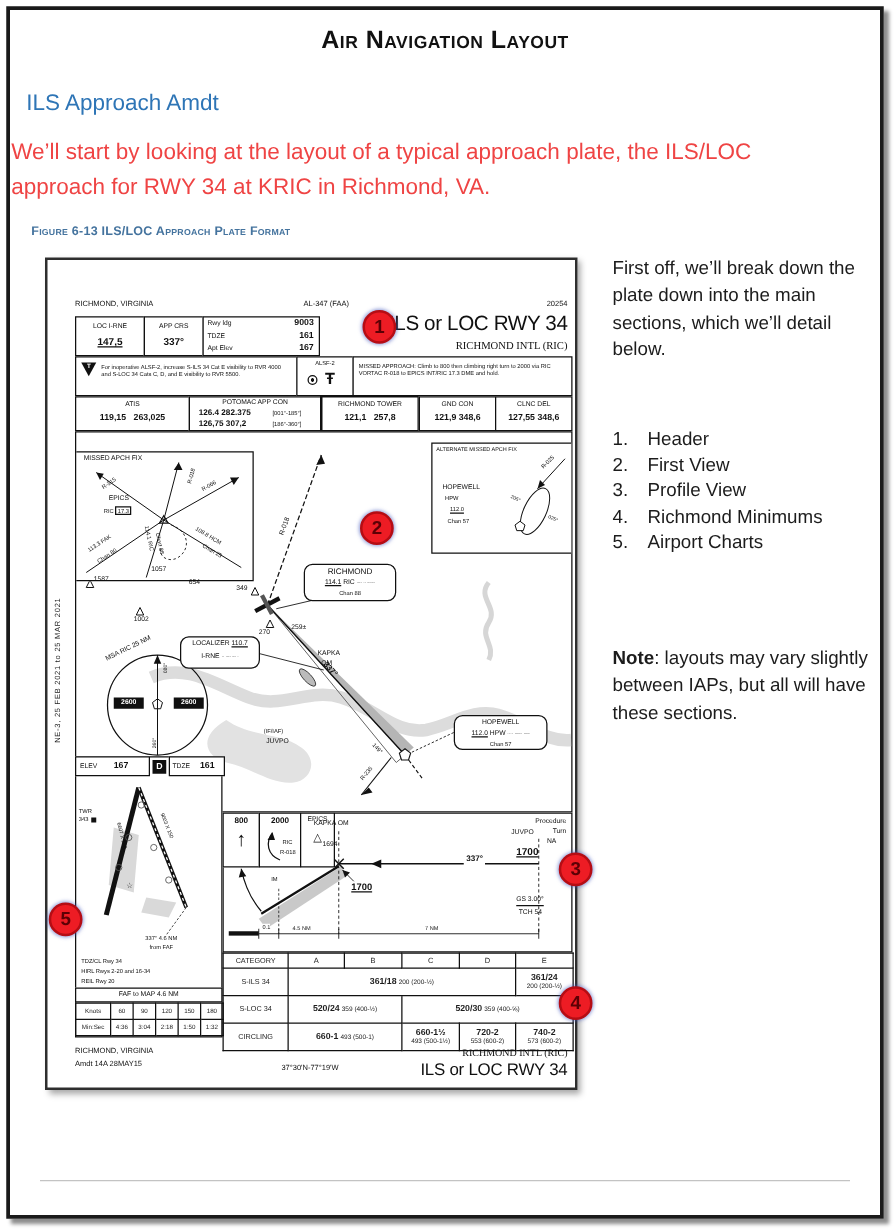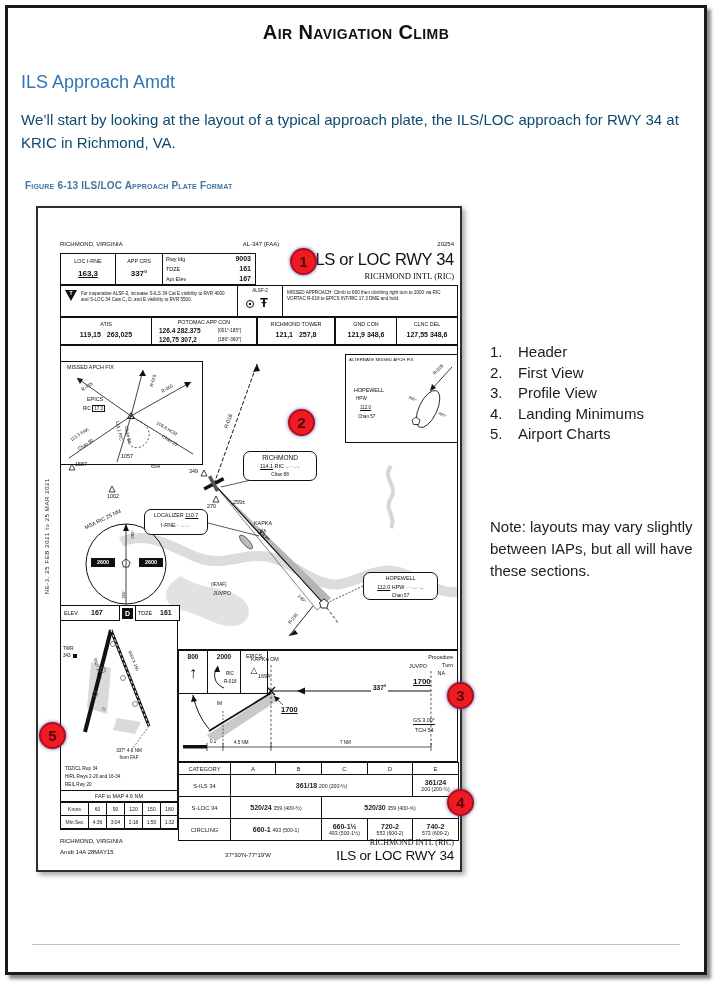--- a/index.html
+++ b/index.html
@@ -1,21 +1,21 @@
 <!DOCTYPE html>
 <html><head>
 <meta charset="utf-8">
 <style>
   *{margin:0;padding:0;box-sizing:border-box}
   html,body{width:715px;height:983px;background:#fff;font-family:"Liberation Sans",sans-serif;color:#1c1c1c;overflow:hidden}
   .page{position:absolute;left:5px;top:5px;width:702px;height:970px;border:3px solid #1a1a1a;background:#fff;box-shadow:4px 4px 3px rgba(0,0,0,.45)}
   .abs{position:absolute}
   .doc-title{position:absolute;top:13px;left:0;width:100%;text-align:center;font-variant:small-caps;font-weight:700;font-size:20px;letter-spacing:.4px;color:#111}
   .h1{position:absolute;left:13px;top:64px;font-size:18px;color:#2e75b6}
-  .intro{position:absolute;left:13px;top:100px;width:668px;font-size:15px;line-height:1.55;color:#0c4a6e}
+  .intro{position:absolute;left:1px;top:100px;width:668px;font-size:18px;line-height:1.55;color:#ef4444}
   .caption{position:absolute;left:17px;top:172px;font-variant:small-caps;font-size:10px;letter-spacing:.2px;color:#44739e;font-weight:600}
   .figure{position:absolute;left:28px;top:198px;width:426px;height:666px;border:2px solid #2e2e2e;background:#fff;box-shadow:3px 3px 5px rgba(0,0,0,.35);overflow:visible}
   .rc-para{position:absolute;left:482px;top:196px;width:220px;font-size:15px;line-height:1.45}
   .rc-list{position:absolute;left:482px;top:334px;width:220px;font-size:15px}
   .rc-list .li{display:flex;line-height:20.5px}
   .rc-list .num{width:28px}
   .rc-note{position:absolute;left:482px;top:508px;width:212px;font-size:15px;line-height:1.45}
   .footer-line{position:absolute;left:24px;right:24px;top:936px;border-top:1.5px solid #c3c3c3}
   .footer-pg{position:absolute;left:0;width:100%;top:944px;text-align:center;font-size:13px;color:#111}
   
@@ -36,37 +36,37 @@
   .mtable td{border:1px solid #101010;text-align:center;vertical-align:middle;padding:0;font-size:6px;overflow:hidden}
   .mtable .lbl{font-size:5.8px}
   .mm-big{font-size:7px;font-weight:bold}
   .mm-sm{font-size:5.2px}
 </style>
 </head>
 <body>
 
 <div class="page">
 
-  <div class="doc-title">Air Navigation Climb</div>
+  <div class="doc-title">Air Navigation Layout</div>
   <div class="h1">ILS Approach Amdt</div>
   <div class="intro">We’ll start by looking at the layout of a typical approach plate, the ILS/LOC approach for RWY 34 at KRIC in Richmond, VA.</div>
   <div class="caption">Figure 6-13 ILS/LOC Approach Plate Format</div>
 
   <div class="figure">
 
     <div class="vtext" style="left:6px;top:270px;transform:rotate(180deg)">NE-3, 25 FEB 2021 to 25 MAR 2021</div>
     <div class="vtext" style="left:409px;top:270px">NE-3, 25 FEB 2021 to 25 MAR 2021</div>
 
     <div class="pl" style="left:22px;top:33px">RICHMOND, VIRGINIA</div>
     <div class="pl c" style="left:180px;top:33px;width:86px">AL-347 (FAA)</div>
     <div class="pl r" style="right:6px;top:33px">20254</div>
 
     <div class="ibox" style="left:22px;top:45px;width:56px;height:32px">
       <div class="pl t55 c" style="left:0;top:4px;width:54px">LOC I-RNE</div>
-      <div class="pl t8 b u c" style="left:0;top:15px;width:54px">163,3</div>
+      <div class="pl t8 b u c" style="left:0;top:15px;width:54px">147,5</div>
     </div>
     <div class="ibox" style="left:77px;top:45px;width:48px;height:32px">
       <div class="pl t55 c" style="left:0;top:4px;width:46px">APP CRS</div>
       <div class="pl t8 b c" style="left:0;top:15px;width:46px">337°</div>
     </div>
     <div class="ibox" style="left:124px;top:45px;width:94px;height:32px">
       <div class="pl t55" style="left:3px;top:2px">Rwy ldg</div>
       <div class="pl t7 b r" style="right:4px;top:1px">9003</div>
       <div class="pl t55" style="left:3px;top:12px">TDZE</div>
       <div class="pl t7 b r" style="right:4px;top:11px">161</div>
@@ -412,38 +412,39 @@
     <div class="pl r serif" style="right:6px;top:630px;font-size:8px">RICHMOND INTL (RIC)</div>
     <div class="pl r" style="right:6px;top:640px;font-size:13.5px;letter-spacing:-.2px">ILS or LOC RWY 34</div>
 
     <div class="callout" style="left:252px;top:40px">1</div>
     <div class="callout" style="left:250px;top:201px">2</div>
     <div class="callout" style="left:409px;top:474px">3</div>
     <div class="callout" style="left:409px;top:581px">4</div>
     <div class="callout" style="left:1px;top:514px">5</div>
   </div>
 
+  <div class="rc-para">First off, we’ll break down the plate down into the main sections, which we’ll detail below.</div>
   <div class="rc-list">
     <div class="li">
         <span class="num">1.</span>
         <span>Header</span>
       </div>
     <div class="li">
         <span class="num">2.</span>
         <span>First View</span>
       </div>
     <div class="li">
         <span class="num">3.</span>
         <span>Profile View</span>
       </div>
     <div class="li">
         <span class="num">4.</span>
-        <span>Landing Minimums</span>
+        <span>Richmond Minimums</span>
       </div>
     <div class="li">
         <span class="num">5.</span>
         <span>Airport Charts</span>
       </div>
   </div>
-  <div class="rc-note"><span style="font-weight:normal">Note</span><span>: layouts may vary slightly between IAPs, but all will have these sections.</span></div>
+  <div class="rc-note"><span style="font-weight:bold">Note</span><span>: layouts may vary slightly between IAPs, but all will have these sections.</span></div>
 
   <div class="footer-line"></div>
 </div>
 
 </body></html>

